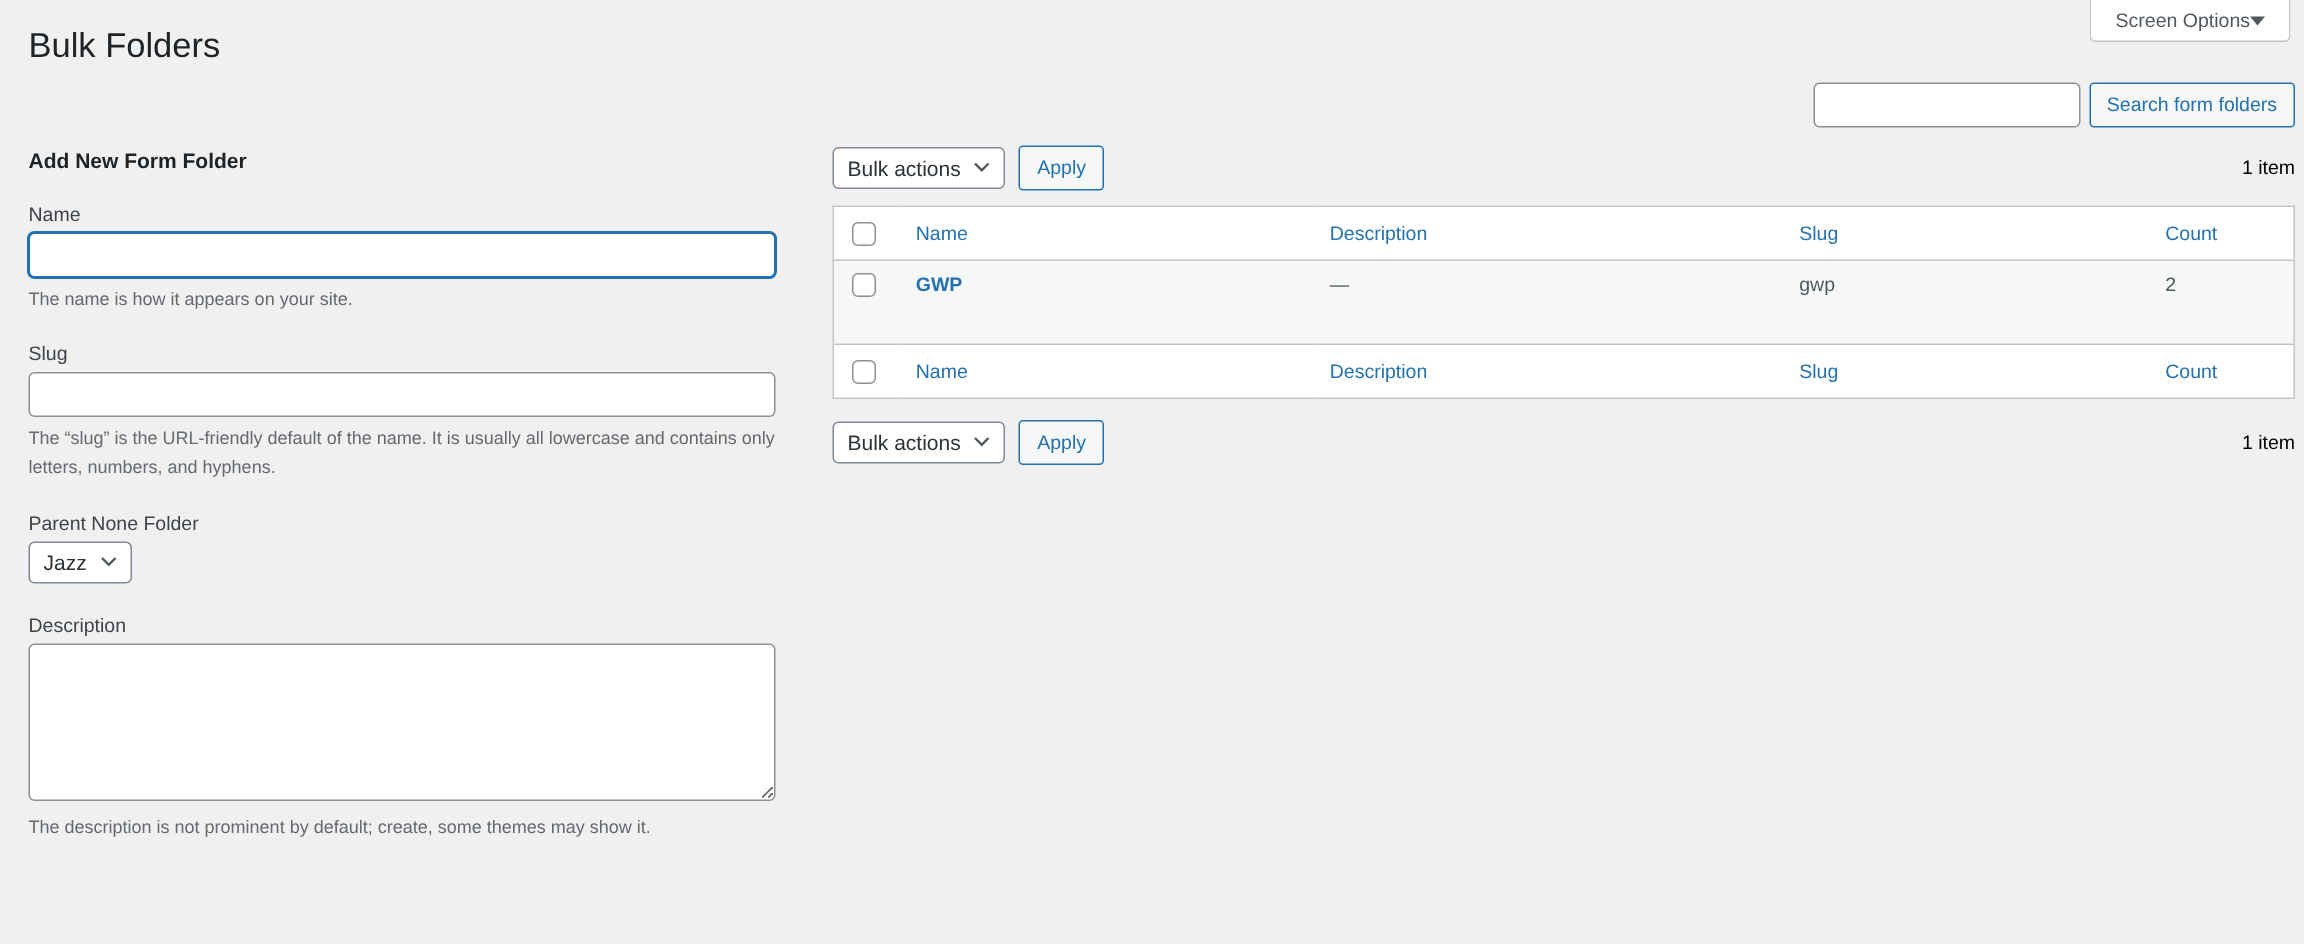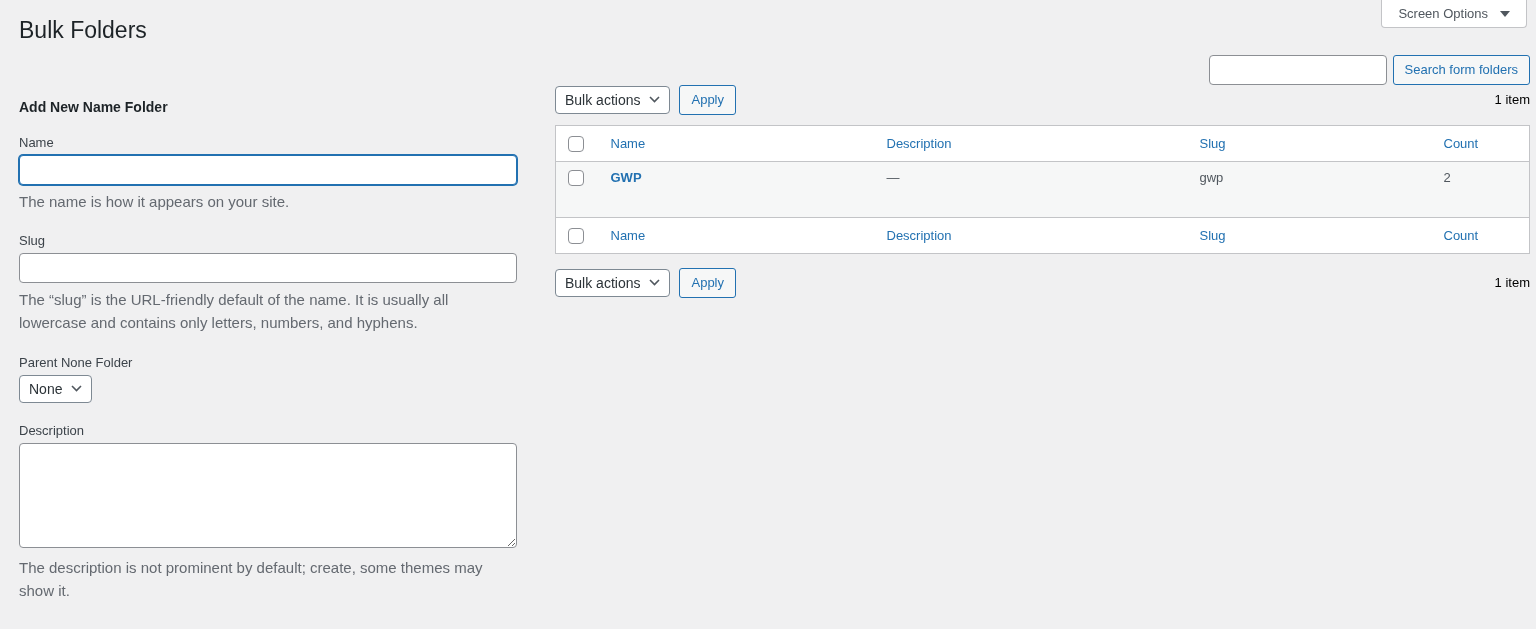--- a/index.html
+++ b/index.html
@@ -35,21 +35,21 @@
     border: 1px solid #c3c4c7;
     border-top: none;
     border-radius: 0 0 4px 4px;
     padding: 6px 16px 6px 16px;
     font-size: 13px;
     color: #50575e;
     font-family: inherit;
     cursor: pointer;
     display: inline-flex;
     align-items: center;
-    gap: 12px;
+    gap: 0;
   }
   .tri-down {
     width: 0; height: 0;
     border-left: 5px solid transparent;
     border-right: 5px solid transparent;
     border-top: 6px solid #50575e;
     display: inline-block;
   }
   
   .columns { display: flex; gap: 38px; margin-top: 5px; }
@@ -88,21 +88,21 @@
   }
   .textarea {
     height: 105px;
     padding: 6px 8px;
     resize: both;
   }
   .help-text {
     color: #646970;
     margin: 5px 0 0;
     line-height: 1.55;
-    font-size: 15px;
+    font-size: 12px;
   }
   .fake-select {
     display: inline-flex;
     align-items: center;
     gap: 9px;
     background: #fff;
     border: 1px solid #7e8993;
     border-radius: 4px;
     height: 28px;
     padding: 0 9px;
@@ -111,21 +111,21 @@
     font-family: inherit;
     cursor: pointer;
   }
   .chev { width: 11px; height: 7px; flex: none; color: #50575e; }
   
   .search-row {
     display: flex;
     justify-content: flex-end;
     align-items: center;
     gap: 6px;
-    margin-bottom: 0;
+    margin-bottom: 12px;
   }
   .search-input {
     width: 178px;
     height: 30px;
     border: 1px solid #8c8f94;
     border-radius: 4px;
     background: #fff;
     padding: 0 8px;
     font-size: 14px;
     font-family: inherit;
@@ -203,38 +203,38 @@
   <button class="screen-options-btn">
     <span>Screen Options</span>
     <span class="tri-down"></span>
   </button>
 
   <h1 class="page-title">Bulk Folders</h1>
 
   <div class="columns">
 
     <div class="col-left">
-      <h2 class="form-heading">Add New Name Folder</h2>
+      <h2 class="form-heading">Add New Form Folder</h2>
 
       <div class="form-field">
         <label>Name</label>
         <input type="text" class="text-input focused" value="" style="">
         <p class="help-text">The name is how it appears on your site.</p>
       </div>
 
       <div class="form-field">
         <label>Slug</label>
         <input type="text" class="text-input" value="" style="">
         <p class="help-text">The “slug” is the URL-friendly default of the name. It is usually all lowercase and contains only letters, numbers, and hyphens.</p>
       </div>
 
       <div class="form-field">
         <label>Parent None Folder</label>
         <button class="fake-select">
-          <span>None</span>
+          <span>Jazz</span>
           <svg class="chev" viewBox="0 0 11 7">
             <path d="M1 1l4.5 4.5L10 1" fill="none" stroke="currentColor" stroke-width="1.6"></path>
           </svg>
         </button>
       </div>
 
       <div class="form-field">
         <label>Description</label>
         <textarea class="textarea" style=""></textarea>
         <p class="help-text">The description is not prominent by default; create, some themes may show it.</p>

